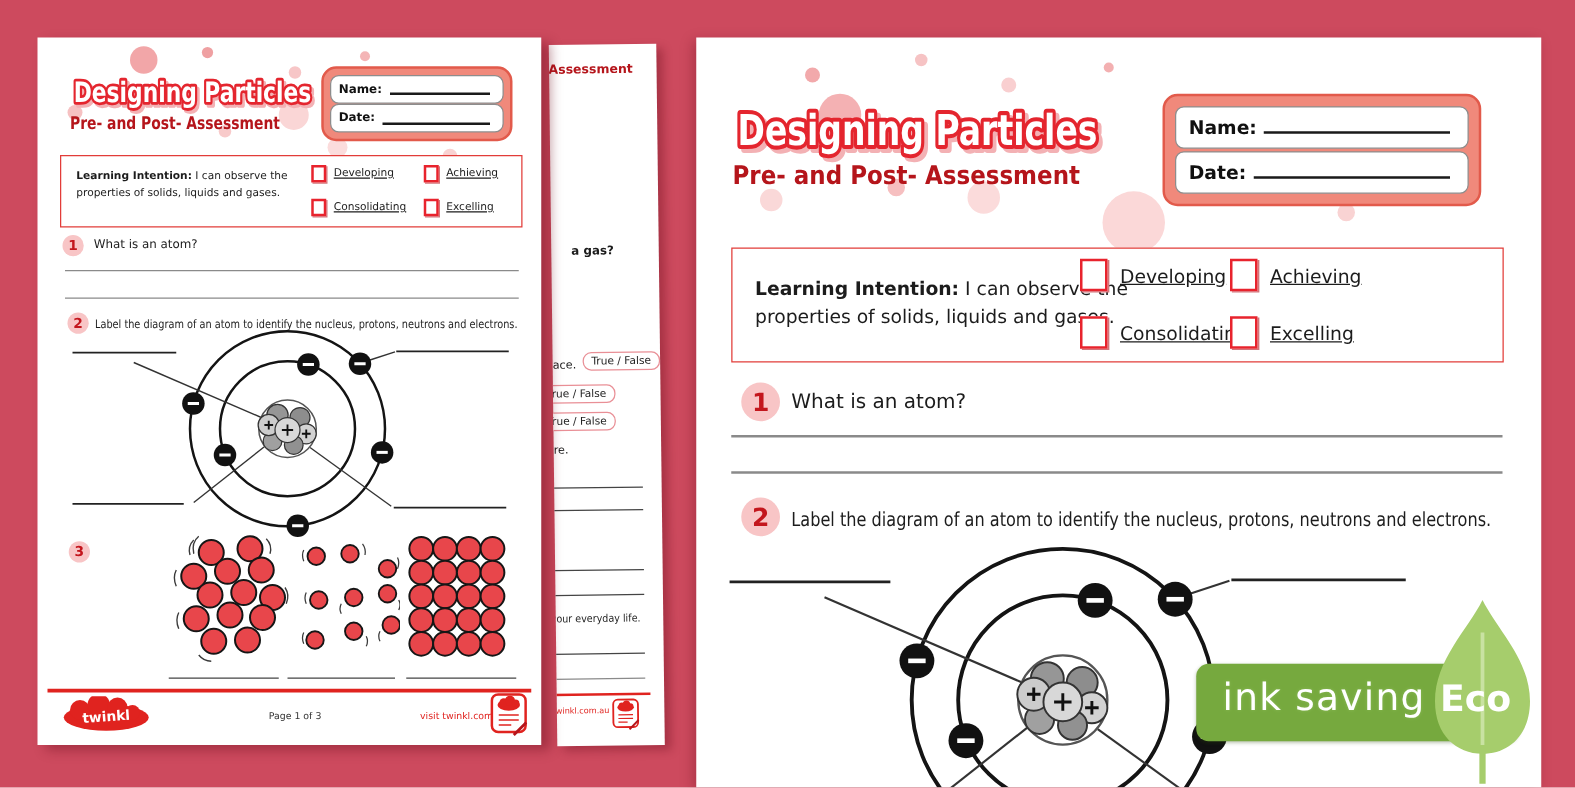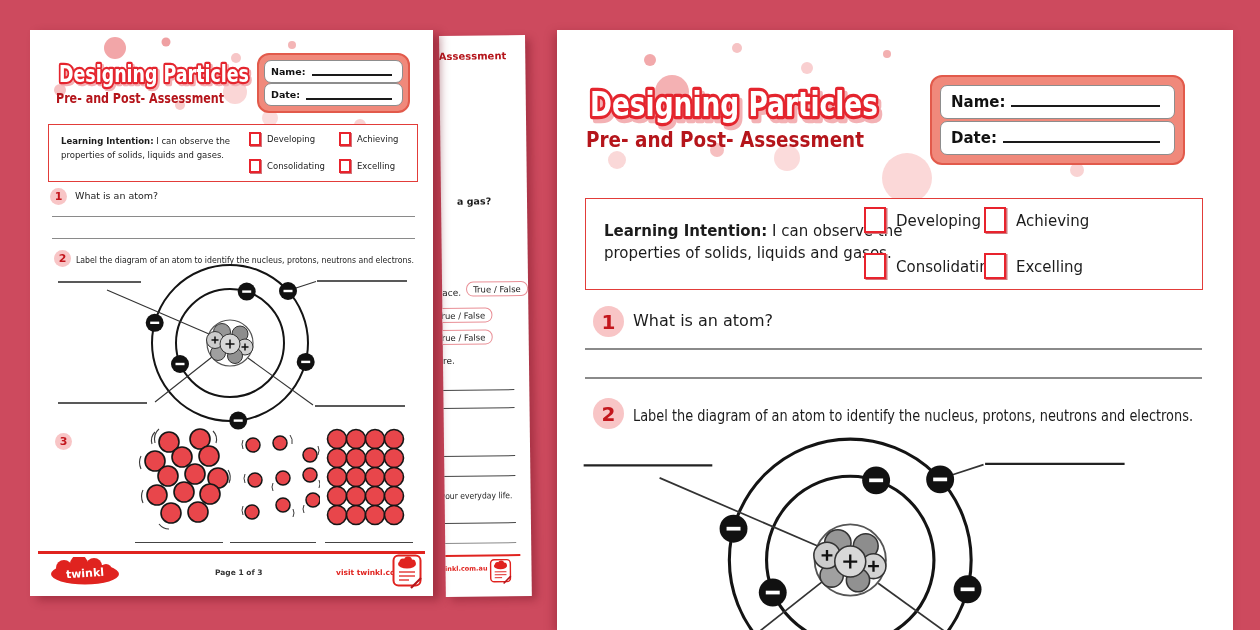--- a/index.html
+++ b/index.html
@@ -17,30 +17,30 @@
   .ndbox{background:#f0897b;border:2px solid #e25a4b;border-radius:12px;box-sizing:border-box;
          display:flex;flex-direction:column;justify-content:space-evenly;}
   .ndrow{background:#fff;border:1px solid #8d8d8d;border-radius:7px;display:flex;align-items:center;
          box-sizing:border-box;}
   .ndrow .lbl{font-weight:bold;color:#111;}
   .ndline{flex:1;border-bottom:2px solid #1a1a1a;transform:translateY(4px);margin:0 4px 0 6px;}
   .libox{border:1.5px solid #e23c39;box-sizing:border-box;background:#fff;}
   .cb{background:#fff;border:2px solid #e8232d;box-sizing:border-box;position:absolute;}
   .cb-lg{width:22px;height:26px;border-width:2.5px;box-shadow:1.5px 1px 0 #d2757b;}
   .cb-sm{width:12px;height:14px;box-shadow:1px 1px 0 #d2757b;}
-  .cblabel{position:absolute;color:#1c1c1c;}
+  .cblabel{position:absolute;color:#1c1c1c;text-decoration:underline;}
   .badge{position:absolute;background:#f8c5c6;color:#c3161d;border-radius:50%;
          display:flex;align-items:center;justify-content:center;font-weight:bold;}
   .badge-sm{width:17px;height:17px;font-size:11px;}
   .badge-lg{width:31px;height:31px;font-size:20px;}
   .qtext{position:absolute;color:#1c1c1c;}
   .aline{position:absolute;border-top:1.5px solid #8a8a8a;}
   .blkline{position:absolute;border-top:1.5px solid #444;}
   .redrule{position:absolute;background:#e0231f;}
-  .ftext{position:absolute;font-weight:bold;}
+  .ftext{position:absolute;font-weight:normal;}
   .pill{position:absolute;border:1.2px solid #e98f96;border-radius:7px;background:#fff;
         padding:1.5px 6px;font-size:8.5px;color:#222;white-space:nowrap;}
   .frag{position:absolute;color:#1c1c1c;white-space:nowrap;}
   .eco-wrap{position:absolute;left:950px;top:475px;width:310px;height:155px;z-index:6;}
   .eco-rect{position:absolute;left:7px;top:56px;width:258px;height:62px;background:#76a93e;
             border-radius:10px;box-shadow:0 1px 3px rgba(40,70,10,.3);}
   .ink-text{position:absolute;left:28px;top:66px;font-size:30px;color:#fff;letter-spacing:1px;
             text-shadow:0 0 3px #8bbb58;}
   .eco-text{position:absolute;left:202px;top:67px;font-size:29px;font-weight:bold;color:#fff;}
   svg text{font-family:"DejaVu Sans","Liberation Sans",sans-serif;}
@@ -370,14 +370,24 @@
       </div>
     <svg class="abs" style="left:74px;top:373px;" width="575" height="24">
       <text x="2" y="18" font-size="15.5" fill="#1c1c1c" textLength="560" lengthAdjust="spacingAndGlyphs">Label the diagram of an atom to identify the nucleus, protons, neutrons and electrons.</text>
     </svg>
 
     <svg class="abs" style="left:22px;top:406px;" width="558" height="194" viewBox="0 0 360 125.2" preserveAspectRatio="xMidYMin slice">
       <use href="#atom-g"></use>
     </svg>
   </div>
 
+  <div class="eco-wrap">
+    <div class="eco-rect"></div>
+    <div class="ink-text">ink saving</div>
+    <svg class="abs" style="left:185px;top:3px;" width="102" height="150" viewBox="0 0 102 150">
+      <path d="M51 2 C63 26 89 50 89 83 C89 110 72 125 51 125 C30 125 13 110 13 83 C13 50 39 26 51 2 Z" fill="#a6cd6c"></path>
+      <rect x="48.5" y="122" width="5" height="27" fill="#a6cd6c"></rect>
+      <line x1="51" y1="28" x2="51" y2="118" stroke="#c9e2a2" stroke-width="3"></line>
+    </svg>
+    <div class="eco-text">Eco</div>
+  </div>
 
 </div>
 
 </body></html>

